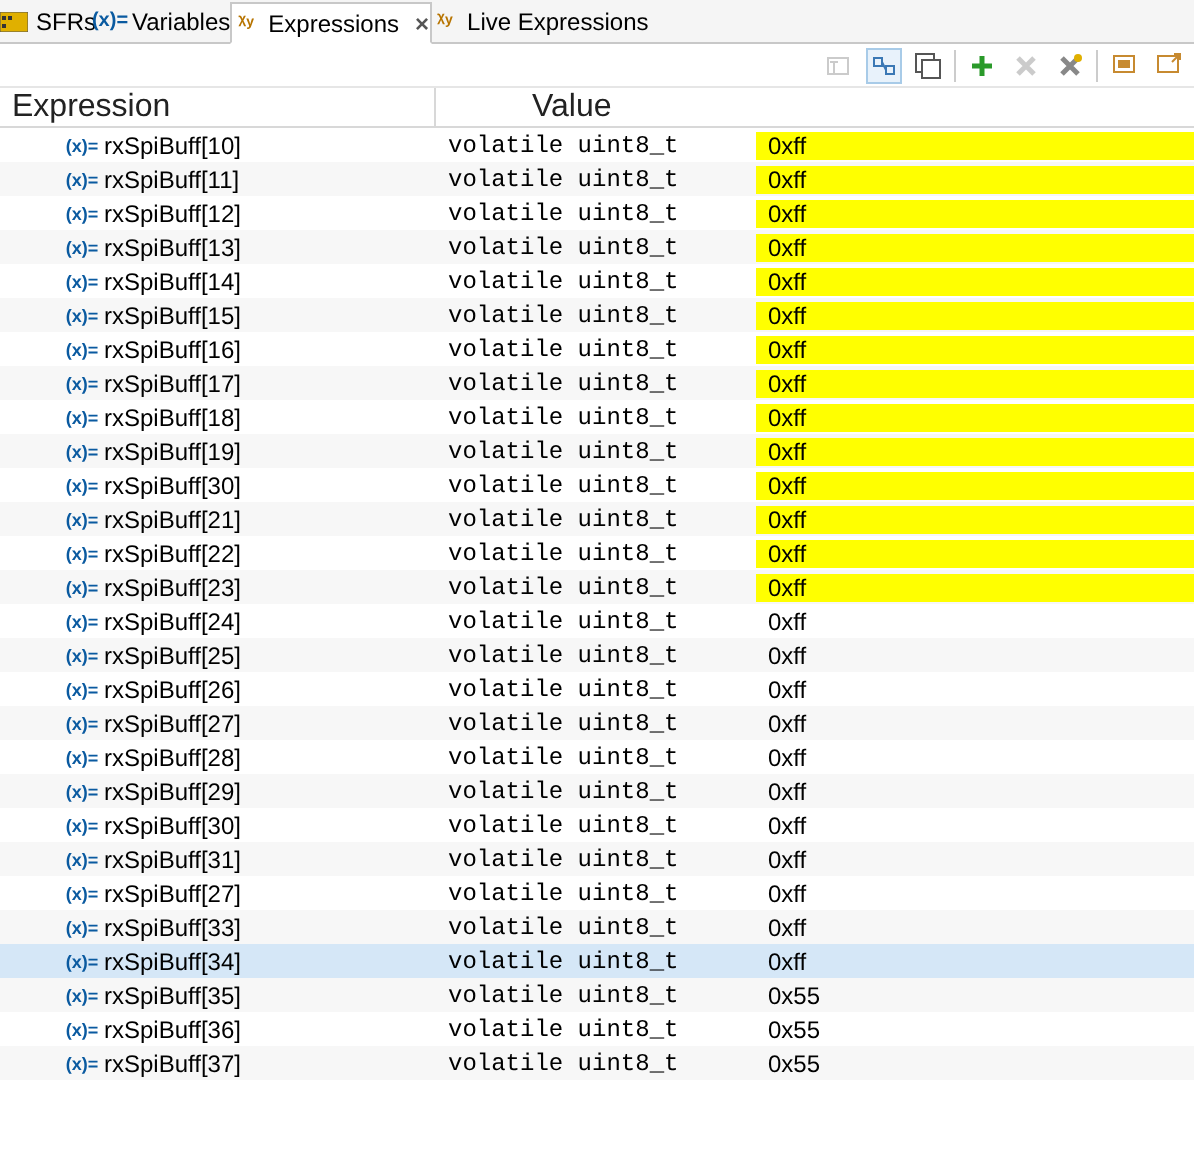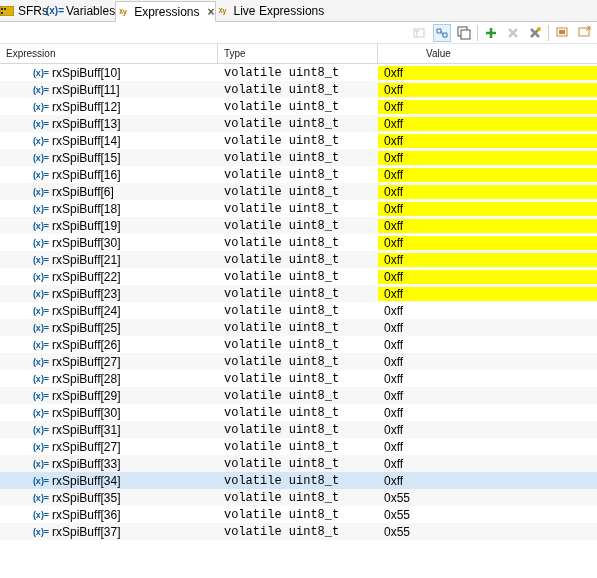--- a/index.html
+++ b/index.html
@@ -65,21 +65,21 @@
     justify-content: center;
     cursor: pointer;
     border: 1px solid transparent;
   }
   .tool.boxed { border: 1px solid #a8cbe8; background: #e8f2fb; }
   .header {
     display: flex;
     height: 20px;
     align-items: center;
     border-bottom: 1px solid #d8d8d8;
-    font-size: 10px;
+    font-size: 16px;
     color: #222;
   }
   .col-expr { width: 218px; padding-left: 6px; border-right: 1px solid #d8d8d8; height:100%; display:flex; align-items:center;}
   .col-type { width: 160px; padding-left: 6px; border-right: 1px solid #d8d8d8; height:100%; display:flex; align-items:center;}
   .col-val  { flex: 1; padding-left: 6px; height:100%; display:flex; align-items:center;margin-left:42px;}
   .rows { height: calc(578px - 22px - 22px - 20px); overflow: hidden; }
   .row {
     display: flex;
     height: 17px;
     align-items: center;
@@ -177,23 +177,20 @@
         <rect x="2" y="2" width="10" height="8" fill="none" stroke="#c78a30"></rect>
         <path d="M9 5 L13 1 M10 1 L13 1 L13 4" fill="none" stroke="#c78a30"></path>
       </svg>
   </span>
 </div>
 
 <div class="header">
   <div class="col-expr">
       <span>Expression</span>
     </div>
-  <div class="col-type">
-      <span>Type</span>
-    </div>
   <div class="col-val">
       <span>Value</span>
     </div>
 </div>
 
 <div class="rows" id="rows">
     <div class="row hl">
       <div class="c-expr">
         <span class="var-icon">(x)=</span>
         <span>rxSpiBuff[10]</span>
@@ -245,21 +242,21 @@
       <div class="c-expr">
         <span class="var-icon">(x)=</span>
         <span>rxSpiBuff[16]</span>
       </div>
       <div class="c-type">volatile uint8_t</div>
       <div class="c-val">0xff</div>
     </div>
     <div class="row hl">
       <div class="c-expr">
         <span class="var-icon">(x)=</span>
-        <span>rxSpiBuff[6]</span>
+        <span>rxSpiBuff[17]</span>
       </div>
       <div class="c-type">volatile uint8_t</div>
       <div class="c-val">0xff</div>
     </div>
     <div class="row hl">
       <div class="c-expr">
         <span class="var-icon">(x)=</span>
         <span>rxSpiBuff[18]</span>
       </div>
       <div class="c-type">volatile uint8_t</div>

